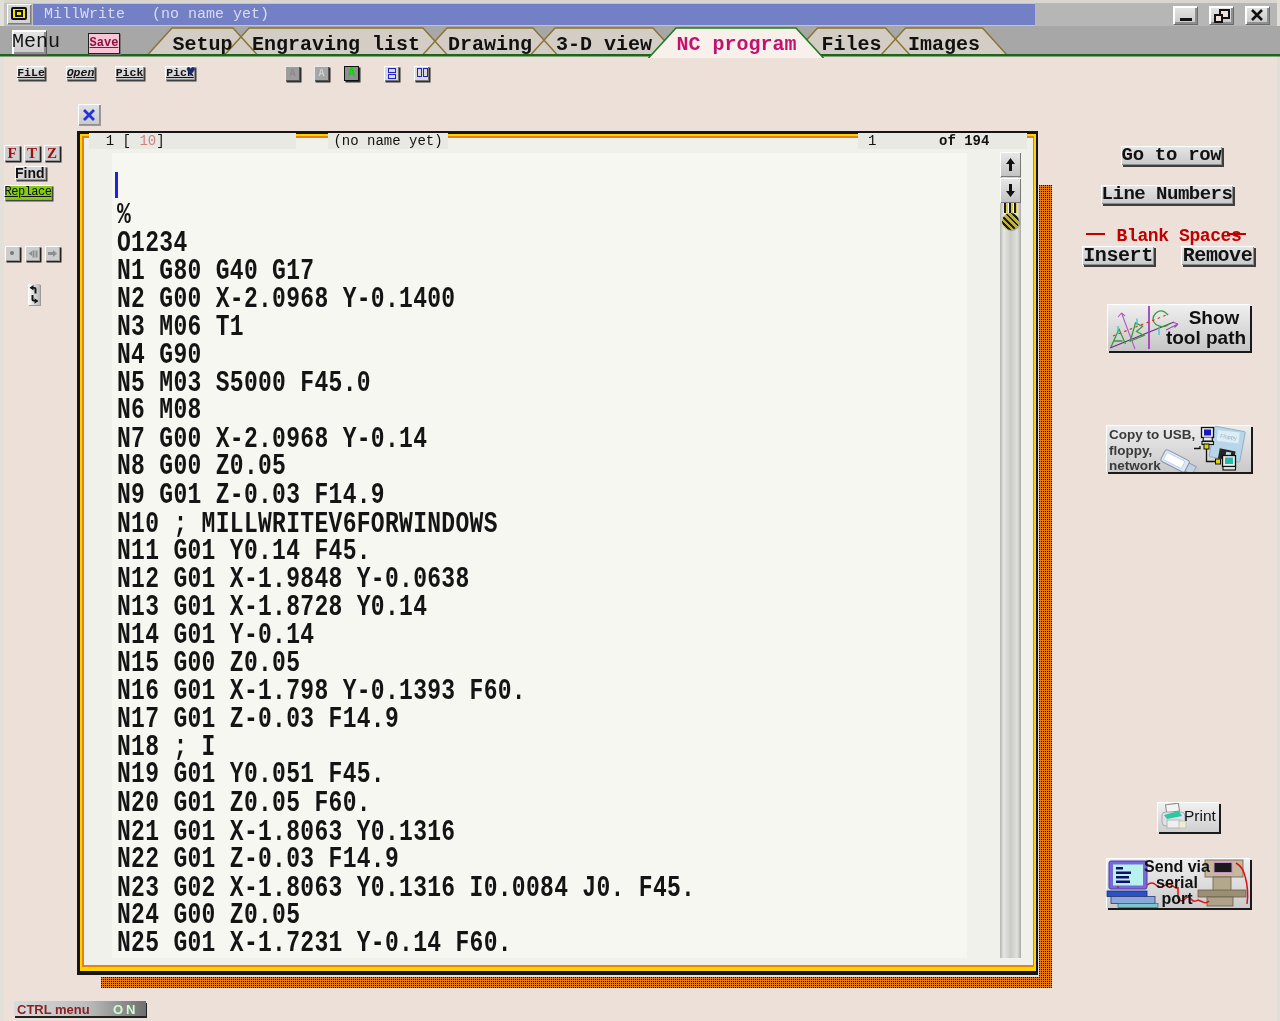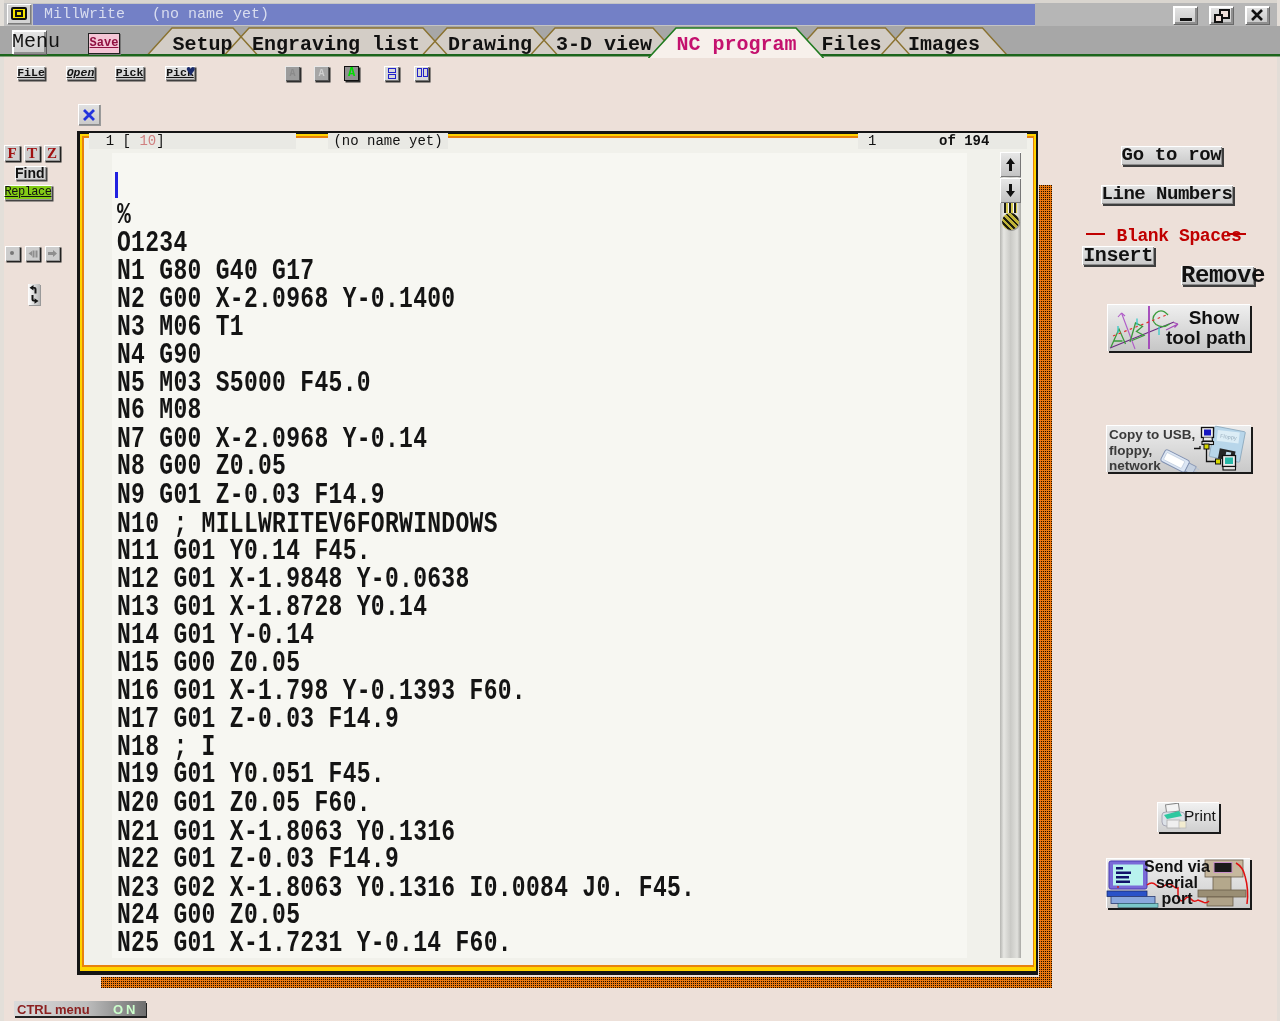--- a/index.html
+++ b/index.html
@@ -188,21 +188,21 @@
 <svg class="abs" style="left:101px;top:977px;" width="951" height="11">
   <rect width="951" height="11" fill="url(#dth)"></rect>
 </svg>
 
 <div class="bev mono" style="left:1121px;top:146px;width:101px;height:19px;font-size:19px;font-weight:bold;line-height:19px;letter-spacing:-0.3px;">Go to row</div>
 <div class="bev mono" style="left:1101px;top:185px;width:132px;height:19px;font-size:19px;font-weight:bold;line-height:19px;letter-spacing:-0.5px;">Line Numbers</div>
 <div class="abs" style="left:1086px;top:233px;width:19px;height:2px;background:#C00000;"></div>
 <div class="abs" style="left:1227px;top:233px;width:19px;height:2px;background:#C00000;"></div>
 <div class="abs mono" style="left:1104px;top:226px;width:126px;font-size:18px;font-weight:bold;color:#C00000;text-align:center;letter-spacing:-0.4px;margin-left:12px;">Blank Spaces</div>
 <div class="bev mono" style="left:1082px;top:246px;width:72px;height:19px;font-size:20px;font-weight:bold;line-height:19px;letter-spacing:-0.4px;">Insert</div>
-<div class="bev mono" style="left:1181px;top:246px;width:73px;height:19px;font-size:24px;font-weight:bold;line-height:19px;letter-spacing:-0.4px;margin-top:20px;">Remove</div>
+<div class="bev mono" style="left:1181px;top:246px;width:73px;height:19px;font-size:20px;font-weight:bold;line-height:19px;letter-spacing:-0.4px;">Remove</div>
 
 <div class="bev" style="left:1107px;top:304px;width:143px;height:47px;background:linear-gradient(180deg,#F0F0F0,#C6C6C6);box-shadow:inset 1px 1px 0 #fff,2px 2px 0 #1A1A1A;"></div>
 <svg class="abs" style="left:1108px;top:305px;" width="75" height="45" viewBox="0 0 75 45">
   <path d="M2 43 L66 17" stroke="#6A2A80" stroke-width="1.1" fill="none"></path>
   <path d="M58 25 L70 19 M70 19 L65.5 17.5 M70 19 L66.5 22.5" stroke="#A448B8" stroke-width="1.1" fill="none"></path>
   <path d="M27 44 L13.5 8" stroke="#B05CC8" stroke-width="1.1" fill="none"></path>
   <path d="M13.5 8 L10 12 M13.5 8 L17 11" stroke="#B05CC8" stroke-width="1.1" fill="none"></path>
   <path d="M41 1 L41 44" stroke="#A040B8" stroke-width="1.8" fill="none"></path>
   <g stroke="#3A9A3A" stroke-width="1.3" fill="none">
     <path d="M3 42 L11 24 L17.5 39 M5.5 36 L14.5 36"></path>

